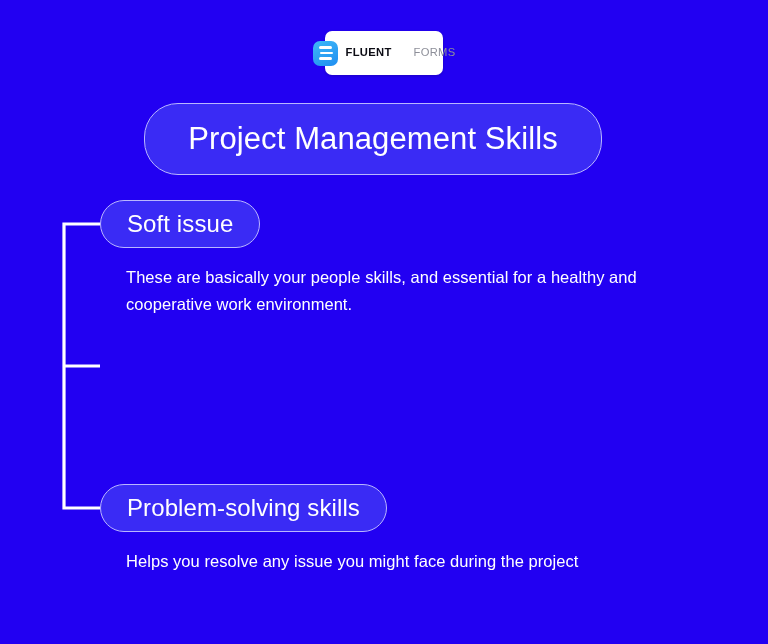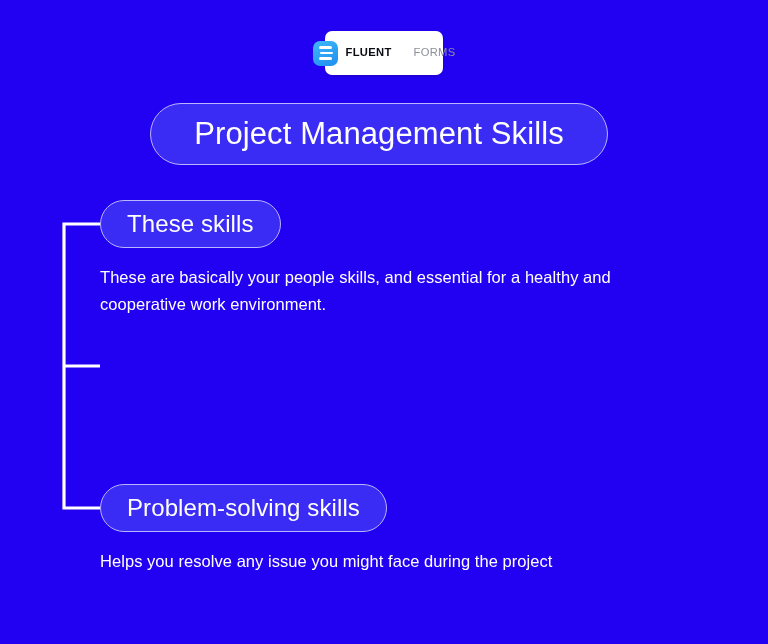--- a/index.html
+++ b/index.html
@@ -67,24 +67,24 @@
     font-size: 11.2px;
     font-weight: normal;
     color: #8d8f99;
     letter-spacing: 0.3px;
     margin-left: 19px;
   }
 
   
   .title-pill {
     position: absolute;
-    left: 150px;
+    left: 144px;
     top: 103px;
     width: 458px;
-    height: 62px;
+    height: 72px;
     box-sizing: border-box;
     border-radius: 34px;
     background: #3a2bf5;
     border: 1.6px solid #b9b6ff;
     display: flex;
     align-items: center;
     justify-content: center;
   }
   .title-pill .label {
     color: #ffffff;
@@ -119,20 +119,21 @@
     padding: 0 26px;
   }
   .branch .pill .label {
     color: #ffffff;
     font-size: 24px;
     font-weight: 400;
     white-space: nowrap;
     letter-spacing: 0.1px;
   }
   .branch .desc {
+    margin-left: 26px;
     margin-top: 16px;
     color: #ffffff;
     font-size: 16.5px;
     line-height: 27px;
     max-width: 575px;
     letter-spacing: 0.05px;
   }
 
   #branch-0 { top: 200px; }
   #branch-1 { top: 342px; }
@@ -157,21 +158,21 @@
   <span class="label">Project Management Skills</span>
 </div>
 
 <svg class="bracket" viewBox="0 0 60 300" width="60" height="300" fill="none" xmlns="http://www.w3.org/2000/svg">
   <path d="M42 9 H6 V293 H42" stroke="#FFFFFF" stroke-width="3.2" fill="none"></path>
   <line x1="6" y1="151" x2="42" y2="151" stroke="#FFFFFF" stroke-width="3.2"></line>
 </svg>
 
 <div class="branch" id="branch-0">
   <div class="pill">
-    <span class="label">These skills</span>
+    <span class="label">Soft issue</span>
   </div>
   <div class="desc">These are basically your people skills, and essential for a healthy and cooperative work environment.</div>
 </div>
 
 <div class="branch" id="branch-1">
 </div>
 
 <div class="branch" id="branch-2">
   <div class="pill">
     <span class="label">Problem-solving skills</span>

